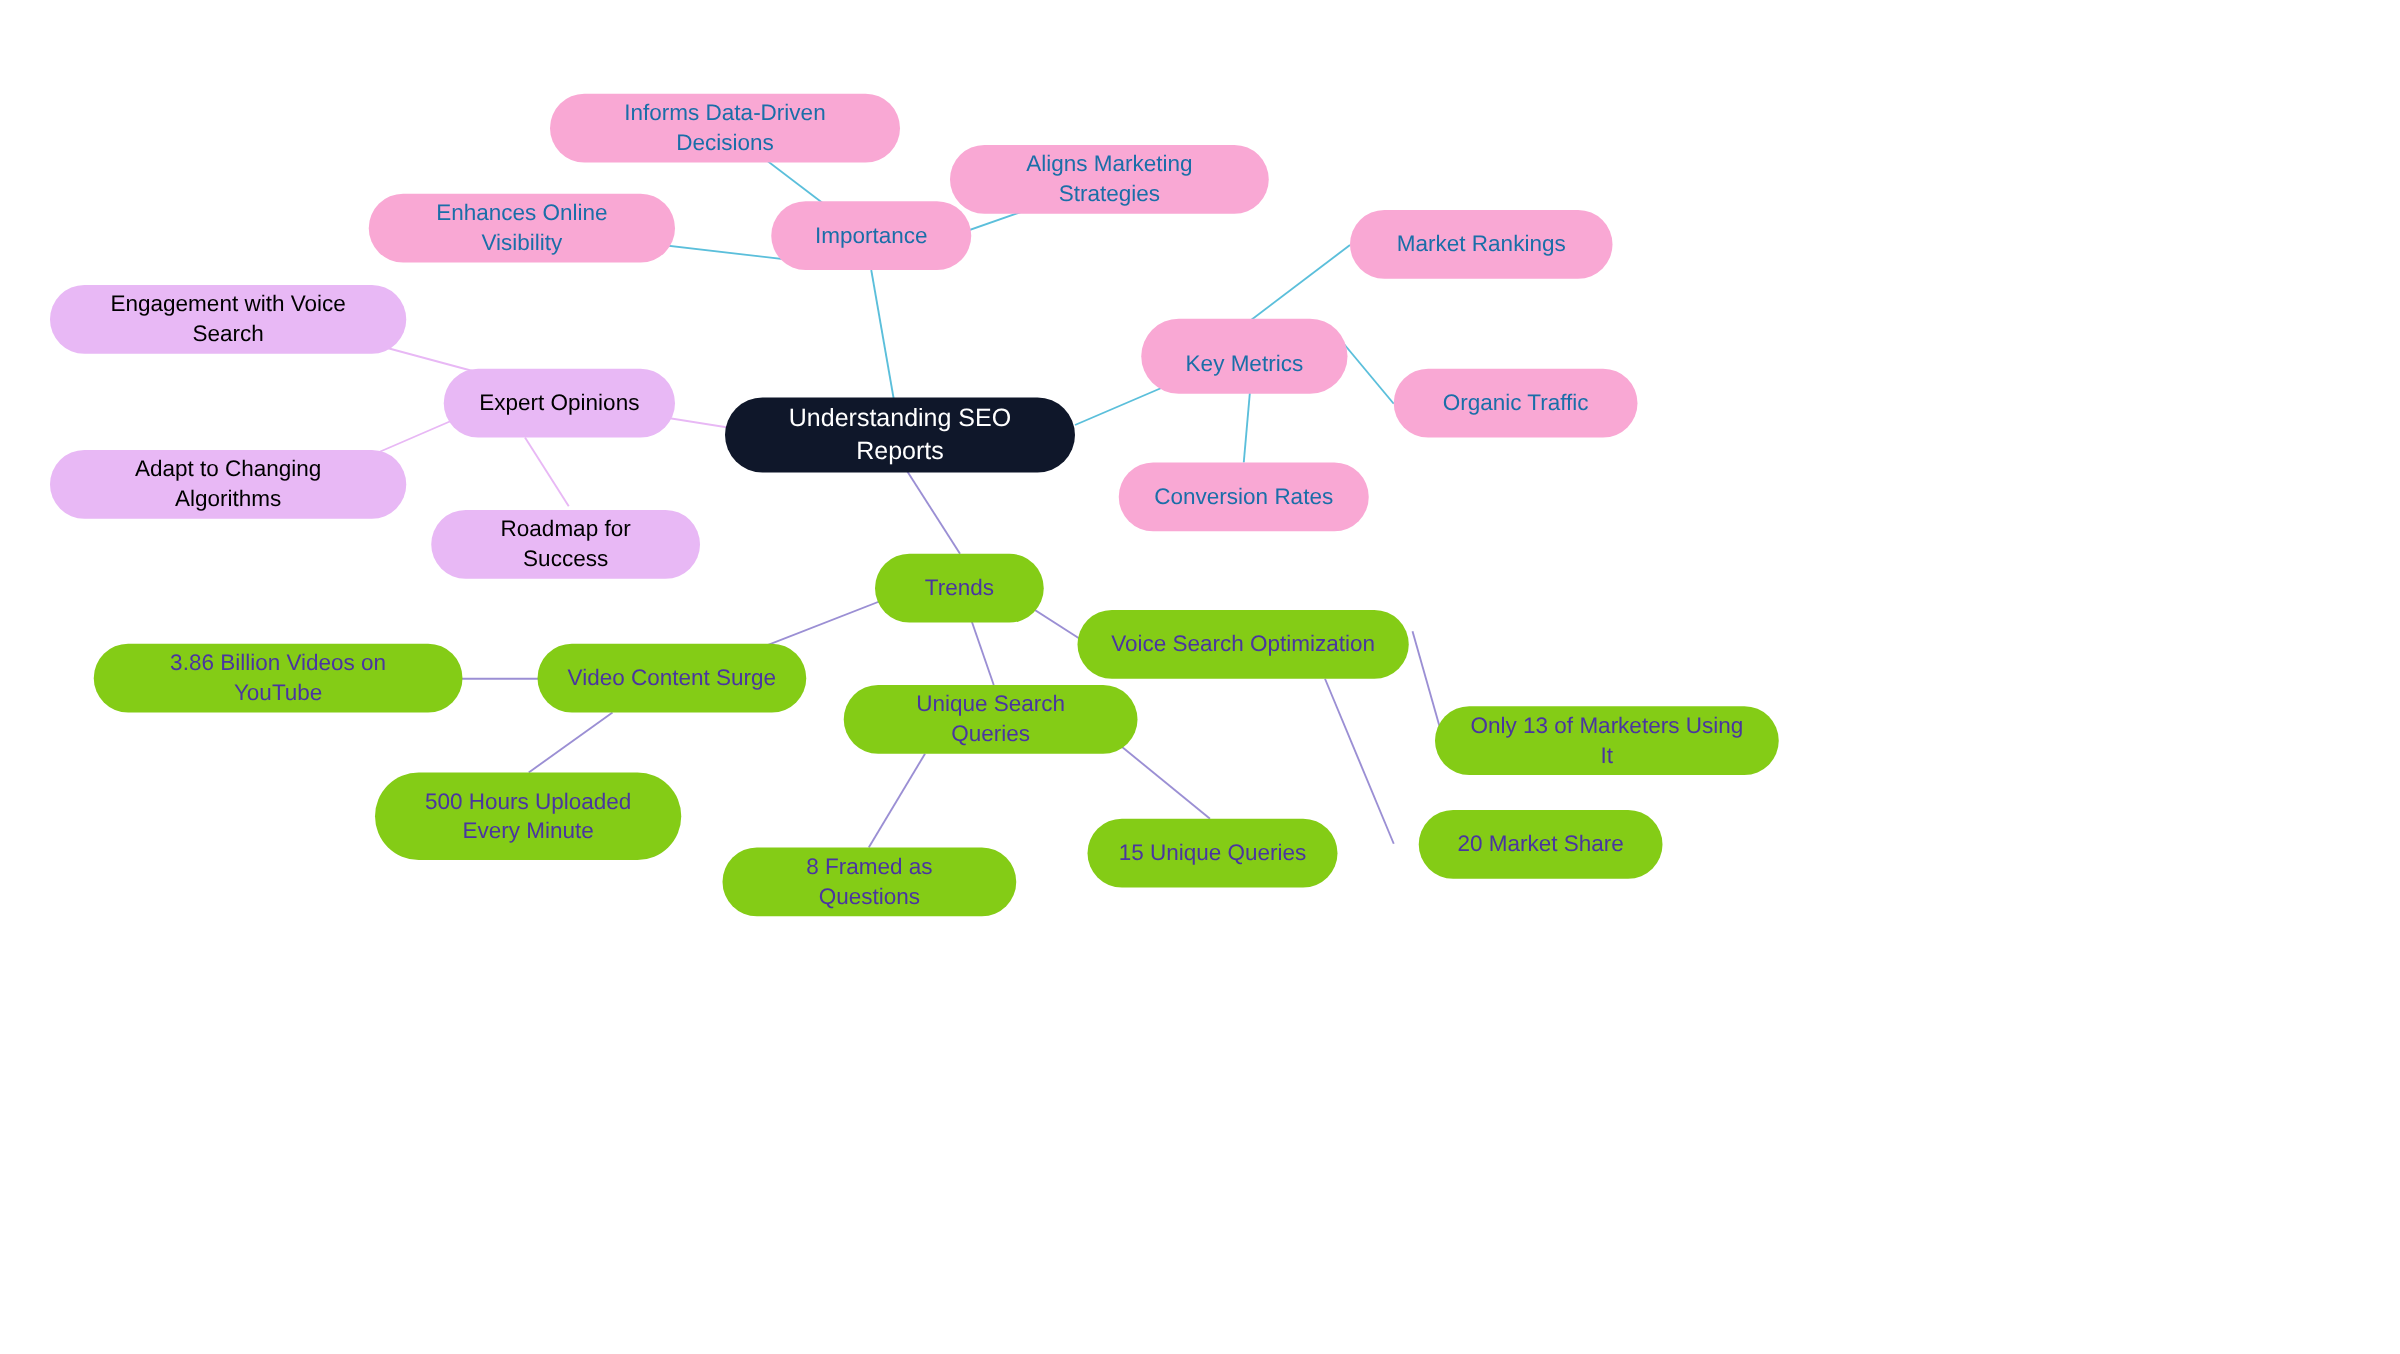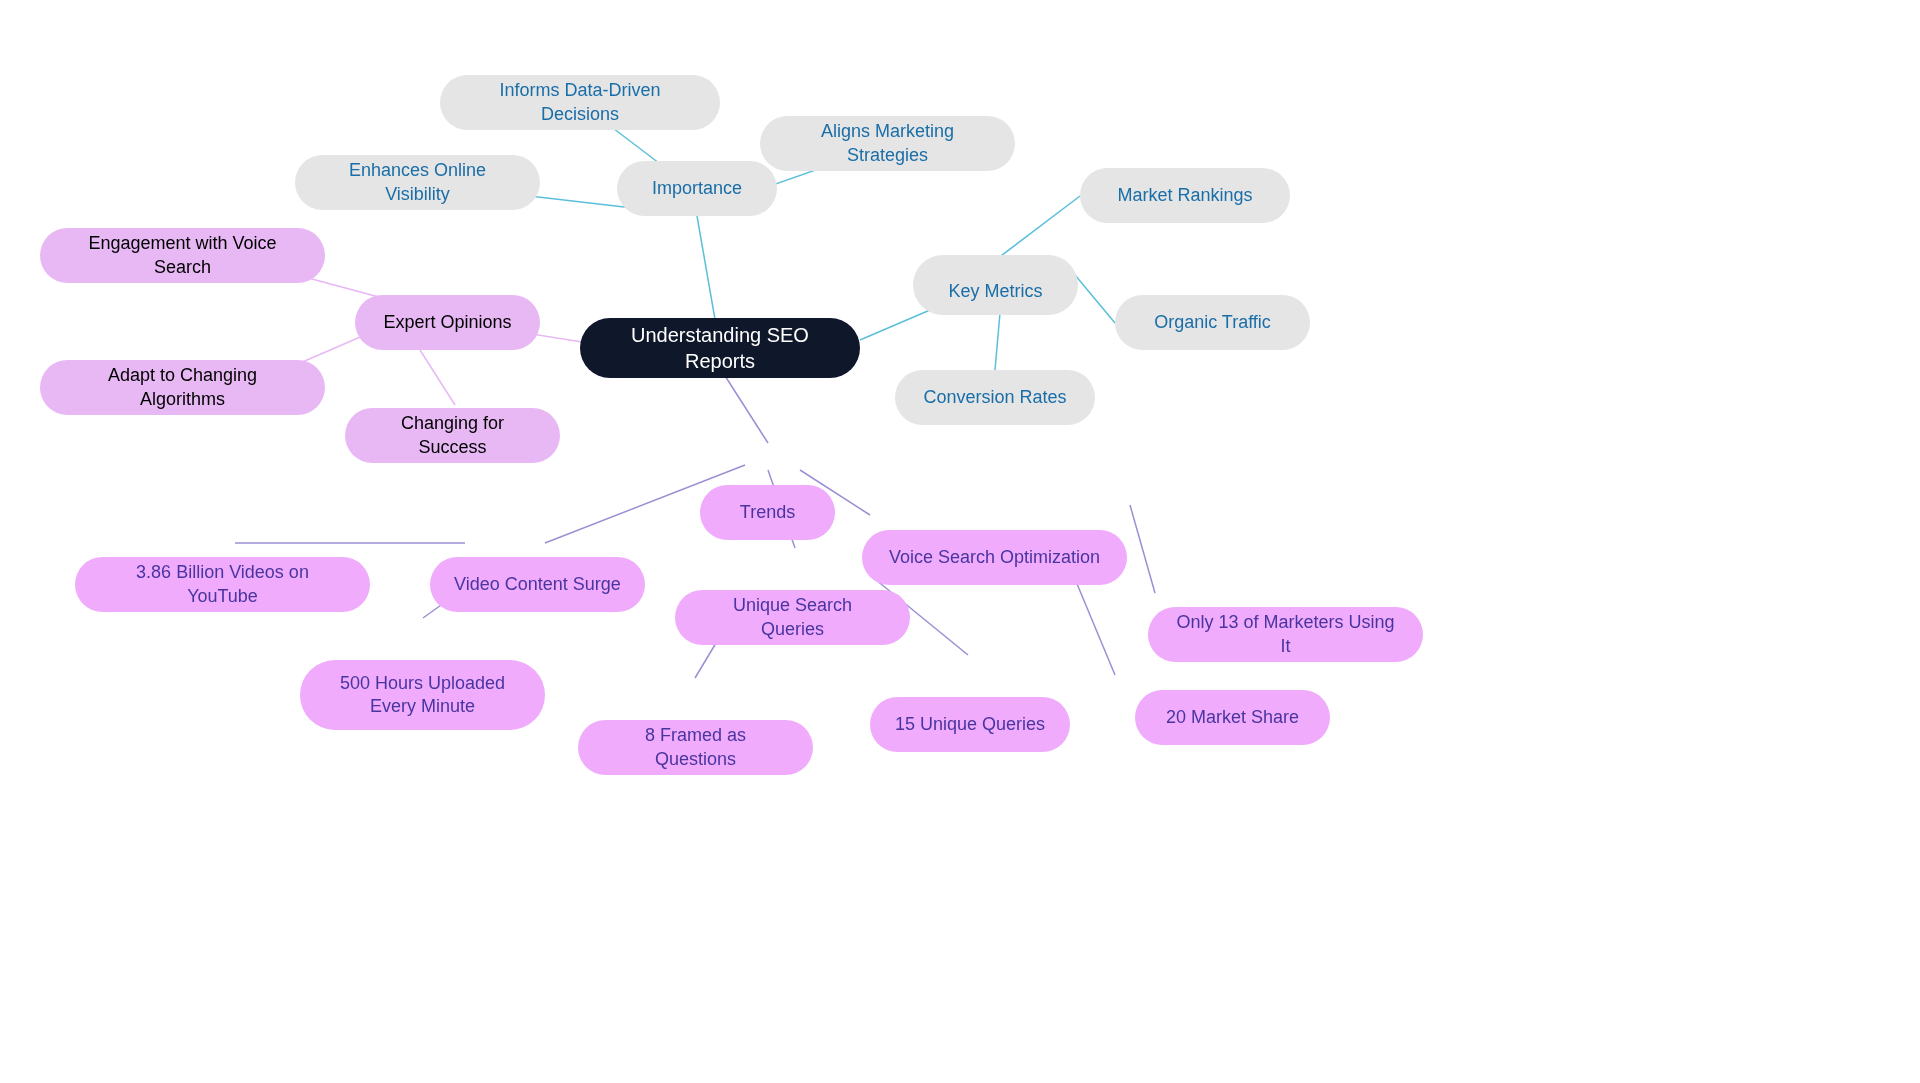--- a/index.html
+++ b/index.html
@@ -35,34 +35,33 @@
     .node-center {
       background: #0f172a;
       color: #ffffff;
       font-size: 20px;
       font-weight: 500;
       border-radius: 50px;
       width: 280px;
       height: 60px;
     }
     .node-blue {
-      background: #e5e5e5;
+      background: #f9a8d4;
       color: #1a6ea8;
       border: none;
     }
     .node-purple {
       background: #e8b8f5;
       color: #000000;
       border: none;
     }
     .node-lavender {
-      background: #f0abfc;
+      background: #84cc16;
       color: #4a35a0;
       border: none;
-      margin-top: 42px;
     }
   </style>
 </head>
 <body>
 
 <svg id="mind-map-lines" xmlns="http://www.w3.org/2000/svg">
 
   <line x1="720" y1="348" x2="697" y2="216" stroke="#5bbfdb" stroke-width="1.5"></line>
 
   <line x1="697" y1="192" x2="580" y2="103" stroke="#5bbfdb" stroke-width="1.5"></line>
@@ -134,21 +133,21 @@
 
 <div class="node node-purple" style="left:40px; top:228px; width:285px; height:55px;">
   <span>Engagement with Voice Search</span>
 </div>
 
 <div class="node node-purple" style="left:40px; top:360px; width:285px; height:55px;">
   <span>Adapt to Changing Algorithms</span>
 </div>
 
 <div class="node node-purple" style="left:345px; top:408px; width:215px; height:55px;">
-  <span>Changing for Success</span>
+  <span>Roadmap for Success</span>
 </div>
 
 <div class="node node-blue" style="left:913px; top:255px; width:165px; height:60px;align-items:flex-end;">
   <span>Key Metrics</span>
 </div>
 
 <div class="node node-blue" style="left:1080px; top:168px; width:210px; height:55px;">
   <span>Market Rankings</span>
 </div>
 

